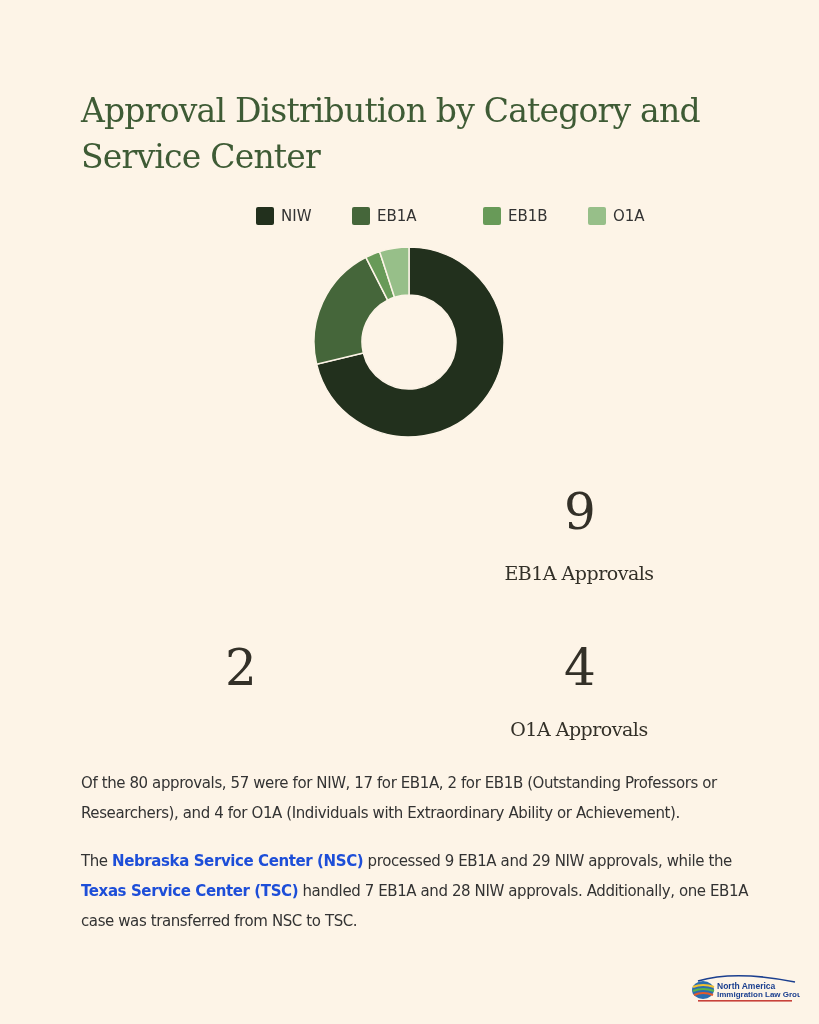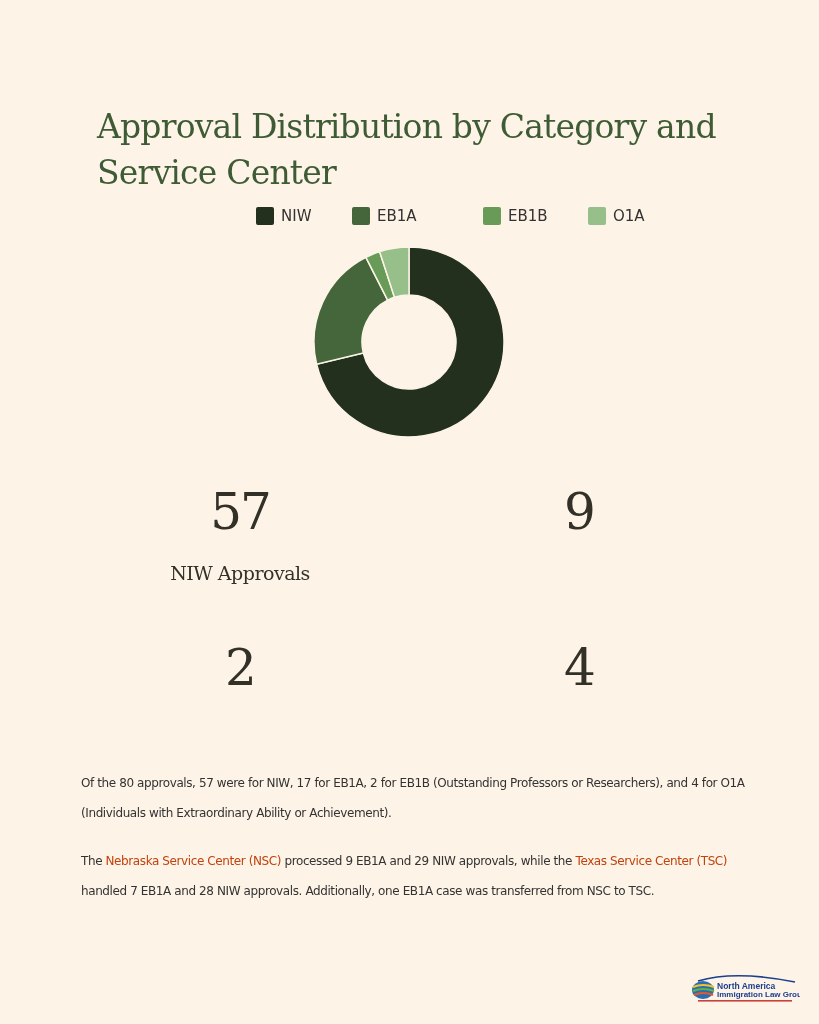--- a/index.html
+++ b/index.html
@@ -7,21 +7,21 @@
     width: 819px; height: 1024px;
     background: #fdf4e7;
     position: relative;
     overflow: hidden;
     font-family: "Liberation Sans", sans-serif;
   }
   .title {
     position: absolute;
     left: 81px; top: 88px;
     width: 680px;
-    margin: 16px;
+    margin: 0;
     font-family: "DejaVu Serif", serif;
     font-weight: normal;
     font-size: 33px;
     line-height: 46px;
     color: #3e5b35;
     letter-spacing: -0.8px;
   }
   .legend {
     position: absolute;
     top: 207px; left: 0; width: 819px; height: 24px; margin-left: 40px;
@@ -66,28 +66,28 @@
     color: #333028;
     margin-top: 20px;
     letter-spacing: -0.5px;
   }
   .para {
     position: absolute;
     left: 81px;
     width: 680px;
     margin: 0;
     font-family: "DejaVu Sans", sans-serif;
-    font-size: 12px;
+    font-size: 15px;
     line-height: 30px;
     color: #333;
     letter-spacing: -0.4px;
   }
   .para b {
-    color: #c2410c;
-    font-weight: normal;
+    color: #1d4ed8;
+    font-weight: bold;
   }
   .logo {
     position: absolute;
     left: 690px; top: 972px;
     width: 110px; height: 34px;
   }
 </style>
 </head>
 <body>
 
@@ -113,32 +113,30 @@
 </div>
 
 <svg class="chart" id="donut" viewBox="0 0 200 200">
     <path d="M100 5 A95 95 0 1 1 7.624857562220711 122.17730956631098 L54.2986137413092 110.97193210122754 A47 47 0 1 0 100 53 Z" fill="#22301d" stroke="#fdf4e7" stroke-width="1.5"></path>
     <path d="M7.624857562220711 122.17730956631098 A95 95 0 0 1 56.870902524743116 15.35438020210502 L78.66244651224133 58.122693363146695 A47 47 0 0 0 54.2986137413092 110.97193210122754 Z" fill="#45663a" stroke="#fdf4e7" stroke-width="1.5"></path>
     <path d="M56.870902524743116 15.35438020210502 A95 95 0 0 1 70.64338553438006 9.64963095196039 L85.47620126437751 55.30034373412777 A47 47 0 0 0 78.66244651224133 58.122693363146695 Z" fill="#689a58" stroke="#fdf4e7" stroke-width="1.5"></path>
     <path d="M70.64338553438006 9.64963095196039 A95 95 0 0 1 100.00000000000007 5 L100.00000000000003 53 A47 47 0 0 0 85.47620126437751 55.30034373412777 Z" fill="#97bf89" stroke="#fdf4e7" stroke-width="1.5"></path>
   </svg>
 
 <div class="stats">
-  <div class="stat" style="left:110px; top:482px;">
-    <div class="stat-value">57</div>
-    <div class="stat-label">NIW Approvals</div>
-  </div>
   <div class="stat" style="left:449px; top:482px;">
     <div class="stat-value">9</div>
+    <div class="stat-label">EB1A Approvals</div>
   </div>
   <div class="stat" style="left:110px; top:638px;">
     <div class="stat-value">2</div>
   </div>
   <div class="stat" style="left:449px; top:638px;">
     <div class="stat-value">4</div>
+    <div class="stat-label">O1A Approvals</div>
   </div>
 </div>
 
 <p class="para" style="top:768px;">Of the 80 approvals, 57 were for NIW, 17 for EB1A, 2 for EB1B (Outstanding Professors or Researchers), and 4 for O1A (Individuals with Extraordinary Ability or Achievement).</p>
 
 <p class="para" style="top:846px;"><span>The </span><b>Nebraska Service Center (NSC)</b><span> processed 9 EB1A and 29 NIW approvals, while the </span><b>Texas Service Center (TSC)</b><span> handled 7 EB1A and 28 NIW approvals. Additionally, one EB1A case was transferred from NSC to TSC.</span></p>
 
 <svg class="logo" viewBox="0 0 110 34">
   <g>
     <ellipse cx="13" cy="18" rx="11" ry="9" fill="#2a6db0"></ellipse>

